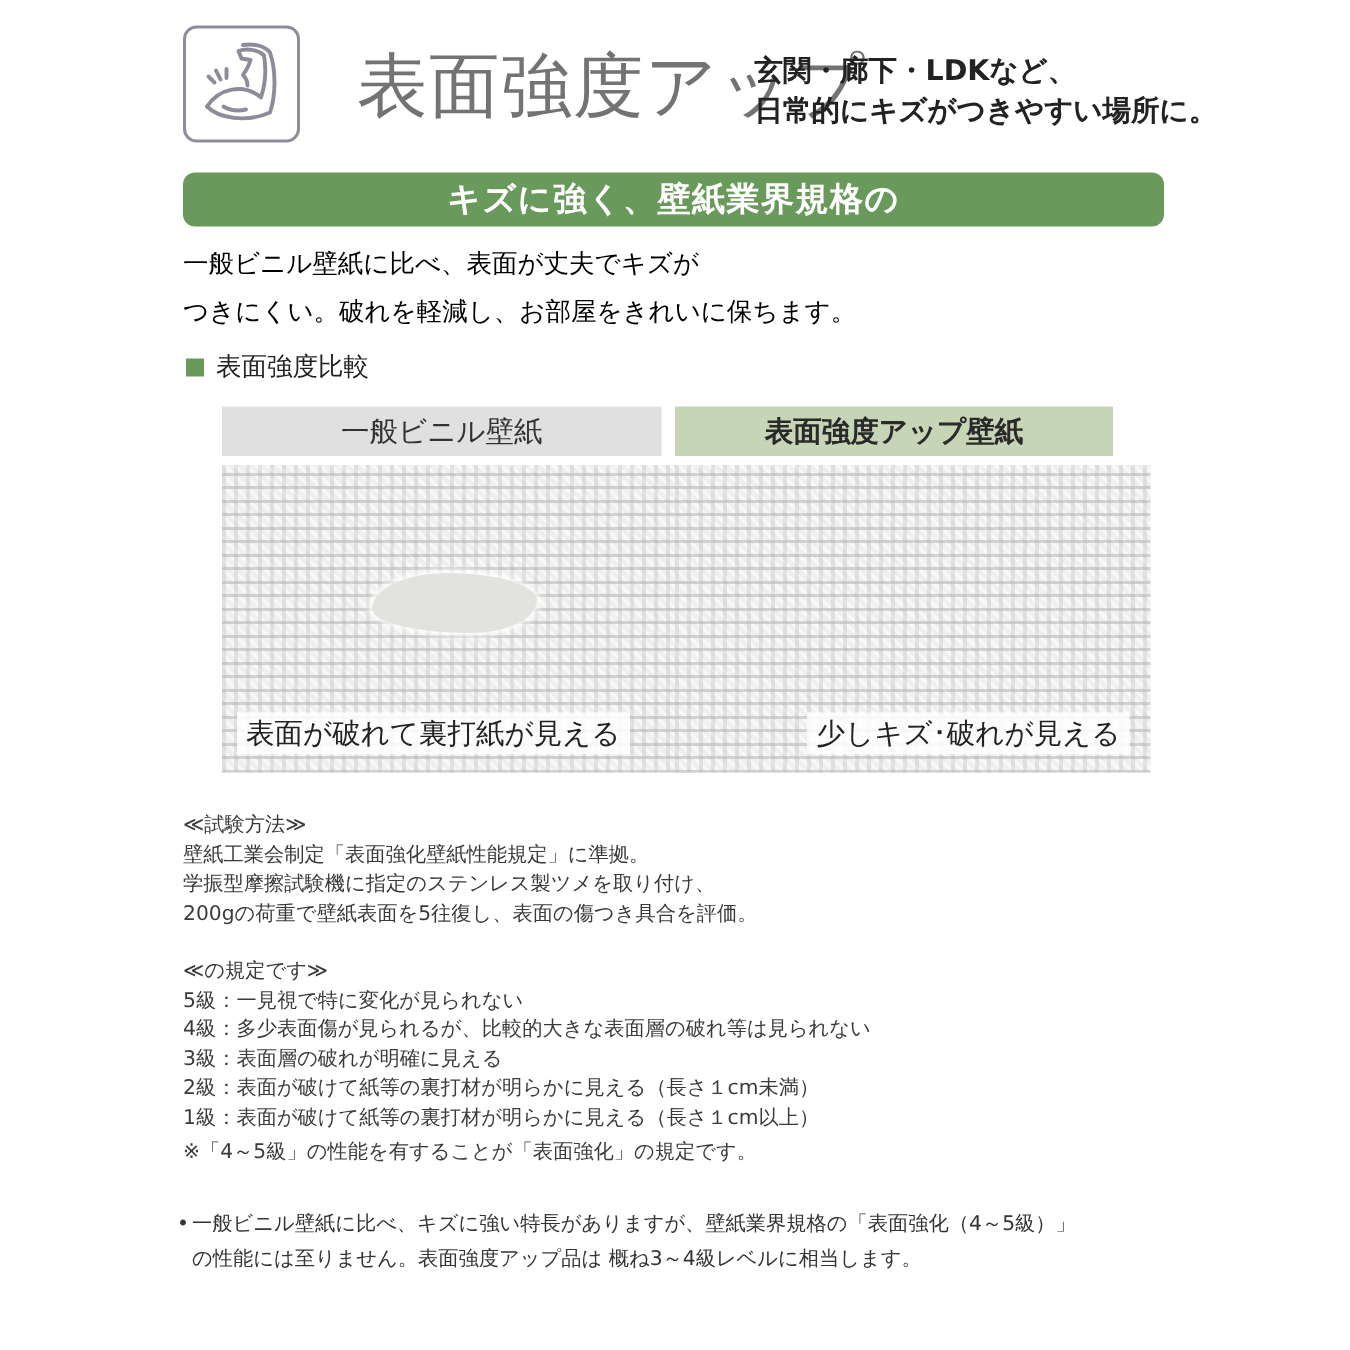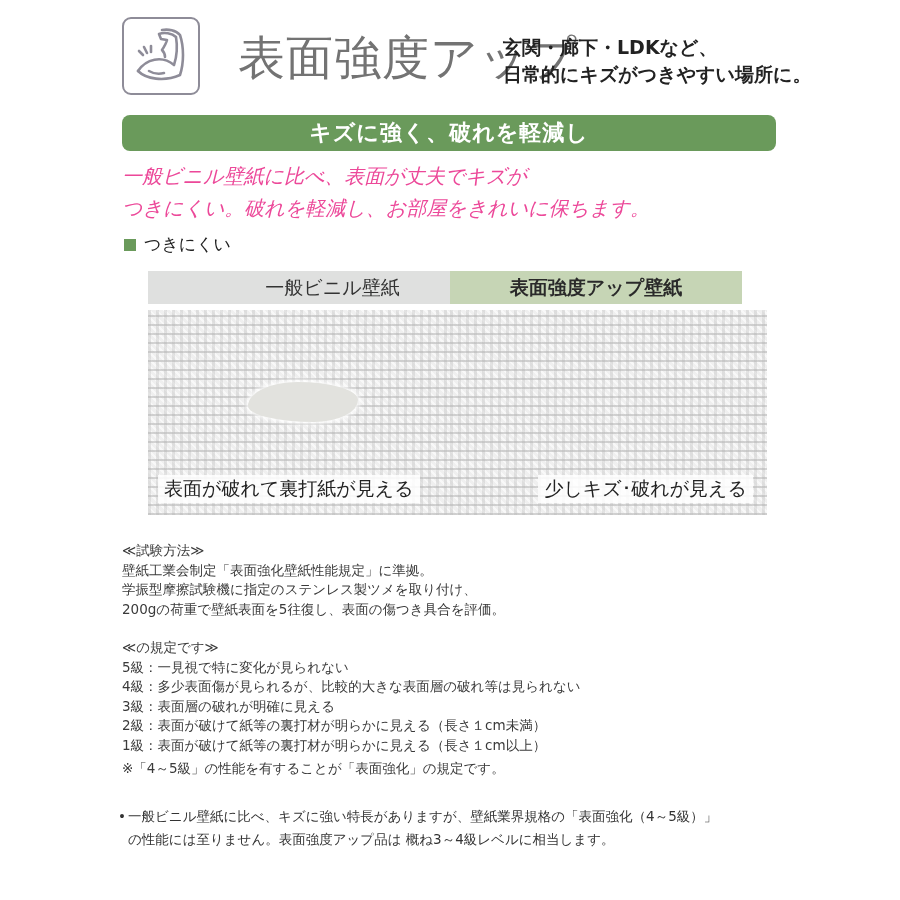--- a/index.html
+++ b/index.html
@@ -25,35 +25,35 @@
   }
 
   
   .banner {
     left: 122px; top: 115px; width: 654px; height: 36px; background: #6a9a5b;
     border-radius: 8px; color: #fff; font-size: 22px; font-weight: bold;
     display: flex; align-items: center; justify-content: center; letter-spacing: 1px;
   }
 
   .intro {
-    left: 122px; top: 160px; font-size: 20px; line-height: 32px; color: #ec4899; white-space: nowrap; font-style: italic;
+    left: 122px; top: 160px; font-size: 17px; line-height: 32px; color: #000000; white-space: nowrap;
   }
 
   .section-label {
     left: 124px; top: 233px; font-size: 17px; color: #222; display: flex; align-items: center; gap: 8px;
     white-space: nowrap;
   }
   .section-label .sq { width: 12px; height: 12px; background: #6a9a5b; display: inline-block; }
 
   
   .panel-head {
     top: 271px; height: 33px; font-size: 19px; display: flex; align-items: center; justify-content: center;
     color: #333;
   }
-  .head-left { left: 148px; width: 293px; background: #dfe0df; padding-left: 38px; }
+  .head-left { left: 148px; width: 293px; background: #dfe0df; }
   .head-right { left: 450px; width: 292px; background: #c6d5b5; font-weight: bold; color: #2a2a2a; }
 
   .texture {
     top: 310px; height: 205px; overflow: hidden;
     background-color: #f1f1f1;
     background-image:
       repeating-linear-gradient(0deg, rgba(180,180,180,0.55) 0px, rgba(180,180,180,0.55) 2px, rgba(255,255,255,0) 2px, rgba(255,255,255,0) 9px),
       repeating-linear-gradient(90deg, rgba(200,200,200,0.45) 0px, rgba(200,200,200,0.45) 3px, rgba(255,255,255,0) 3px, rgba(255,255,255,0) 8px),
       repeating-linear-gradient(45deg, rgba(255,255,255,0.5) 0px, rgba(255,255,255,0.5) 2px, rgba(235,235,235,0.3) 2px, rgba(235,235,235,0.3) 5px);
     padding-left: 25px;
@@ -98,30 +98,30 @@
       <path d="M27 27 L 27 33"></path>
     </g>
   </svg>
 </div>
 <div class="abs main-title">表面強度アップ</div>
 <div class="abs sub-title">
   <div>玄関・廊下・LDKなど、</div>
   <div>日常的にキズがつきやすい場所に。</div>
 </div>
 
-<div class="abs banner">キズに強く、破れを軽減し</div>
+<div class="abs banner">キズに強く、壁紙業界規格の</div>
 
 <div class="abs intro">
   <div>一般ビニル壁紙に比べ、表面が丈夫でキズが</div>
   <div>つきにくい。破れを軽減し、お部屋をきれいに保ちます。</div>
 </div>
 
 <div class="abs section-label">
   <span class="sq"></span>
-  <span>つきにくい</span>
+  <span>表面強度比較</span>
 </div>
 
 <div class="abs panel-head head-left">一般ビニル壁紙</div>
 <div class="abs panel-head head-right">表面強度アップ壁紙</div>
 
 <div class="abs texture tex-left">
   <div class="tear"></div>
   <div class="tex-caption cap-left">表面が破れて裏打紙が見える</div>
 </div>
 <div class="abs texture tex-right">

